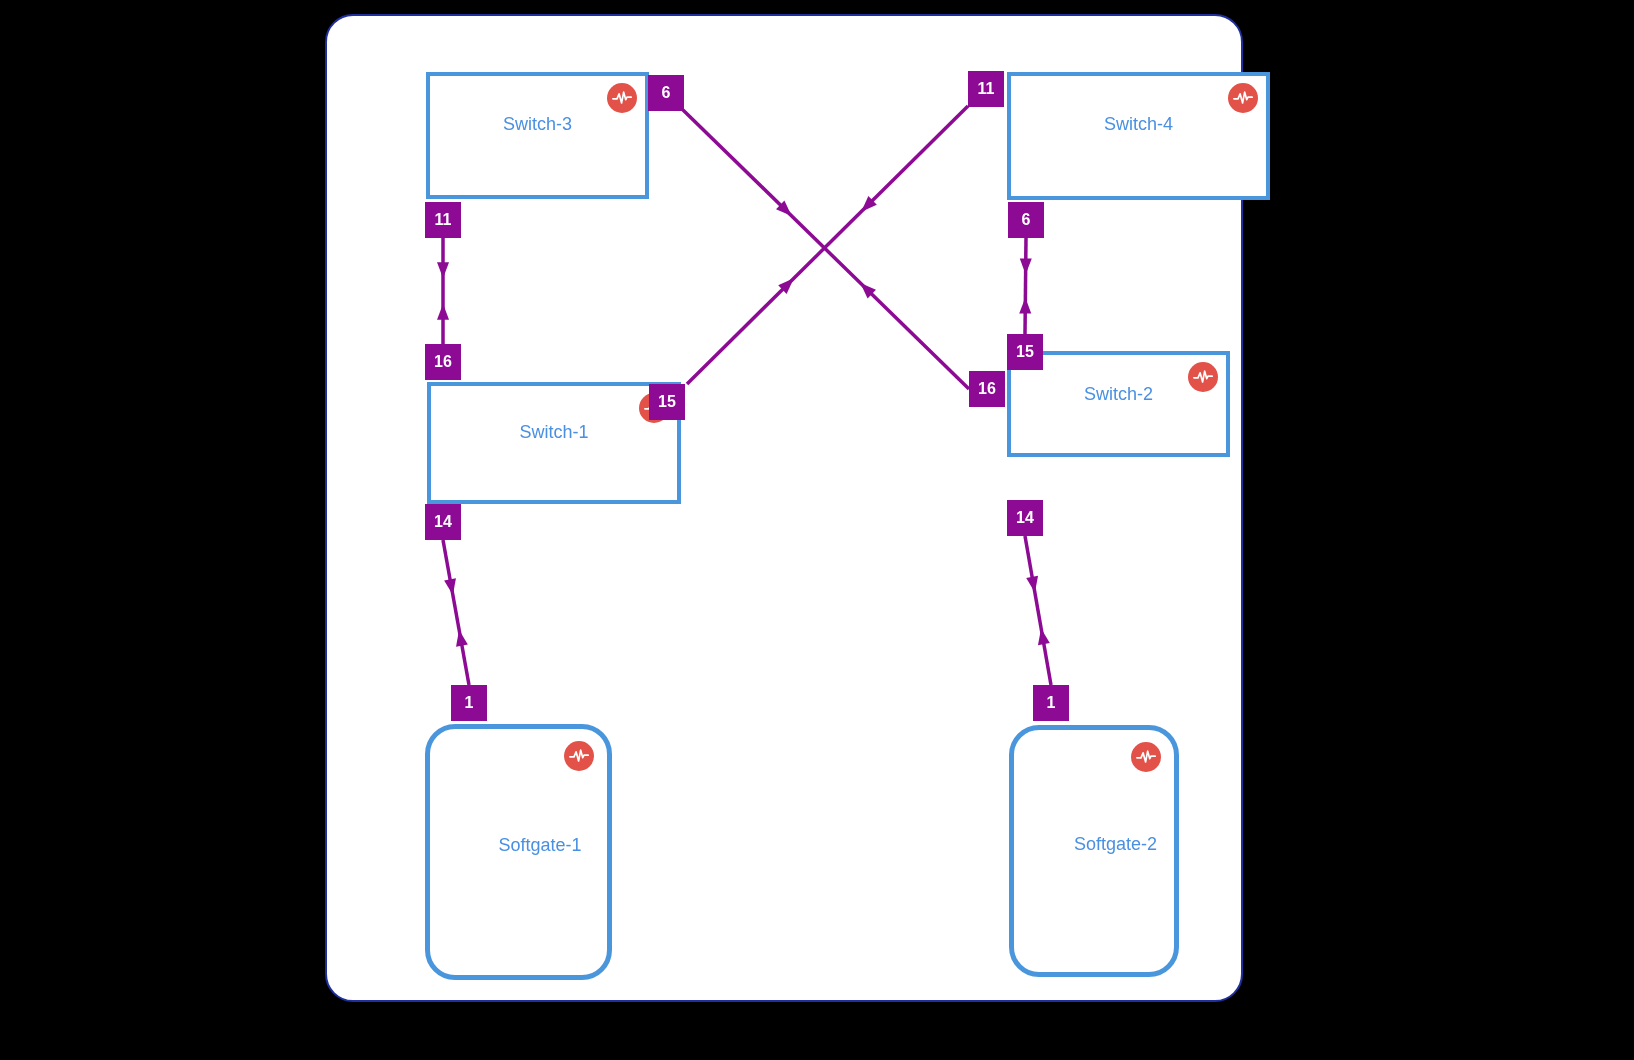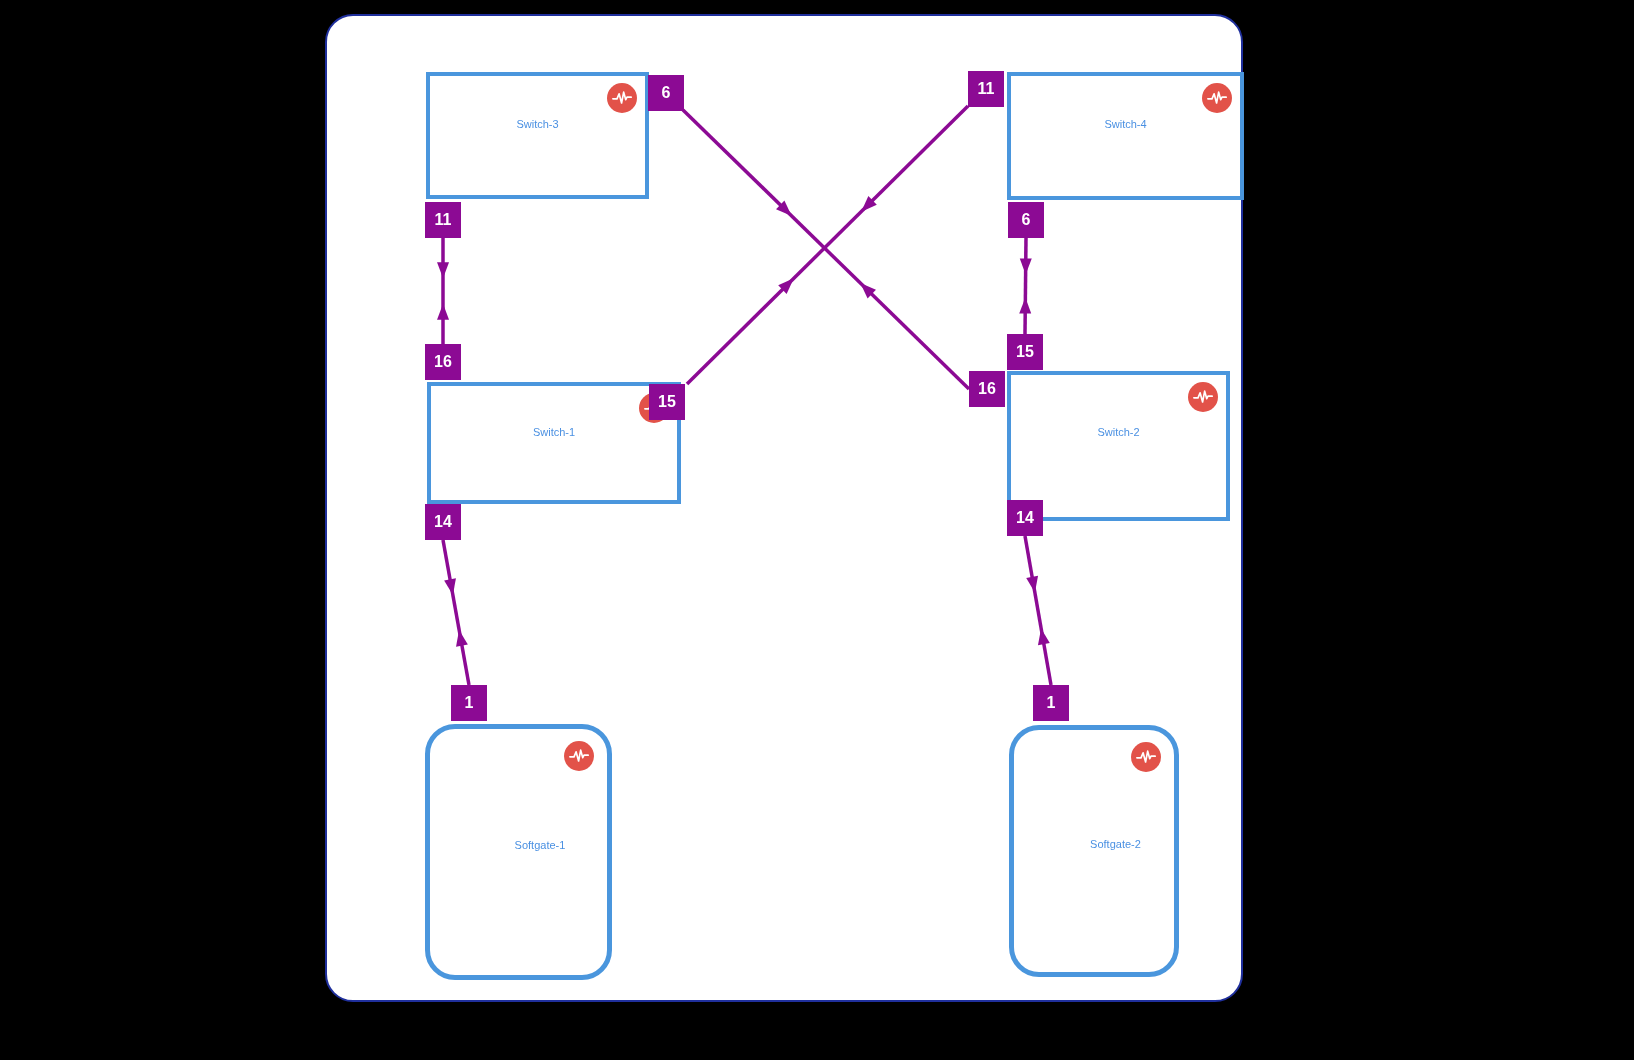--- a/index.html
+++ b/index.html
@@ -45,21 +45,21 @@
   }
   .node.softgate {
     border: 5px solid #4a96dd;
     border-radius: 30px;
   }
   .node-label {
     position: absolute;
     left: 0; right: 0;
     text-align: center;
     color: #4a90e2;
-    font-size: 11px;
+    font-size: 18px;
     transform: translateY(-50%);
     pointer-events: none;
   }
   .node.switch .node-label { top: 40%; }
   .node.softgate .node-label { top: 47%; padding-left: 43px; }
   .activity-badge {
     position: absolute;
     width: 30px;
     height: 30px;
     border-radius: 50%;
@@ -124,37 +124,37 @@
       </svg>
     <div id="nodes-layer">
         <div class="node switch" style="left: 99px; top: 56px; width: 223px; height: 127px;">
           <span class="node-label">Switch-3</span>
           <span class="activity-badge">
             <svg width="20" height="20" viewBox="0 0 24 24">
      <path d="M1 13 h5 l2.5-6 3 11 2.5-13 2.5 9 1.5-3 h5" fill="none" stroke="#ffffff" stroke-width="2" stroke-linecap="round" stroke-linejoin="round"></path>
    </svg>
           </span>
         </div>
-        <div class="node switch" style="left: 680px; top: 56px; width: 237px; height: 128px;">
+        <div class="node switch" style="left: 680px; top: 56px; width: 263px; height: 128px;">
           <span class="node-label">Switch-4</span>
           <span class="activity-badge">
             <svg width="20" height="20" viewBox="0 0 24 24">
      <path d="M1 13 h5 l2.5-6 3 11 2.5-13 2.5 9 1.5-3 h5" fill="none" stroke="#ffffff" stroke-width="2" stroke-linecap="round" stroke-linejoin="round"></path>
    </svg>
           </span>
         </div>
         <div class="node switch" style="left: 100px; top: 366px; width: 254px; height: 122px;">
           <span class="node-label">Switch-1</span>
           <span class="activity-badge">
             <svg width="20" height="20" viewBox="0 0 24 24">
      <path d="M1 13 h5 l2.5-6 3 11 2.5-13 2.5 9 1.5-3 h5" fill="none" stroke="#ffffff" stroke-width="2" stroke-linecap="round" stroke-linejoin="round"></path>
    </svg>
           </span>
         </div>
-        <div class="node switch" style="left: 680px; top: 355px; width: 223px; height: 150px;">
+        <div class="node switch" style="left: 680px; top: 335px; width: 223px; height: 106px;">
           <span class="node-label">Switch-2</span>
           <span class="activity-badge">
             <svg width="20" height="20" viewBox="0 0 24 24">
      <path d="M1 13 h5 l2.5-6 3 11 2.5-13 2.5 9 1.5-3 h5" fill="none" stroke="#ffffff" stroke-width="2" stroke-linecap="round" stroke-linejoin="round"></path>
    </svg>
           </span>
         </div>
         <div class="node softgate" style="left: 98px; top: 708px; width: 187px; height: 256px;">
           <span class="node-label">Softgate-1</span>
           <span class="activity-badge">

